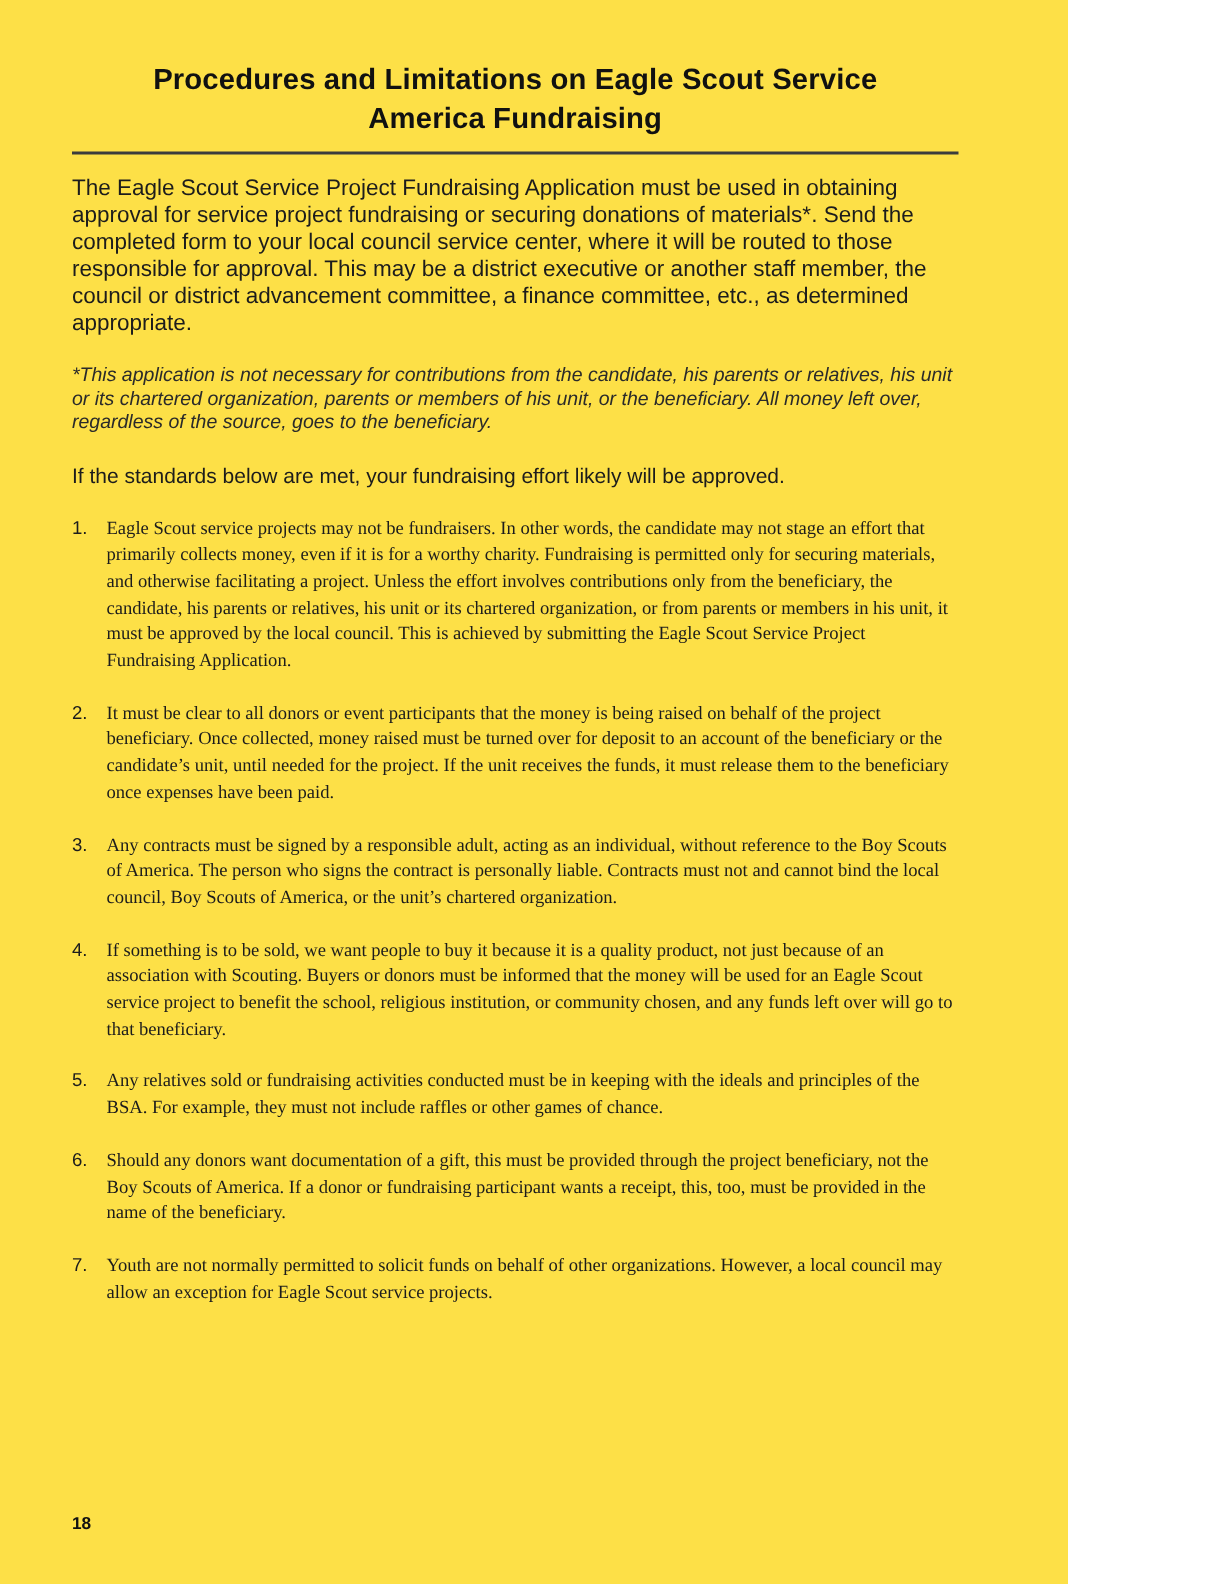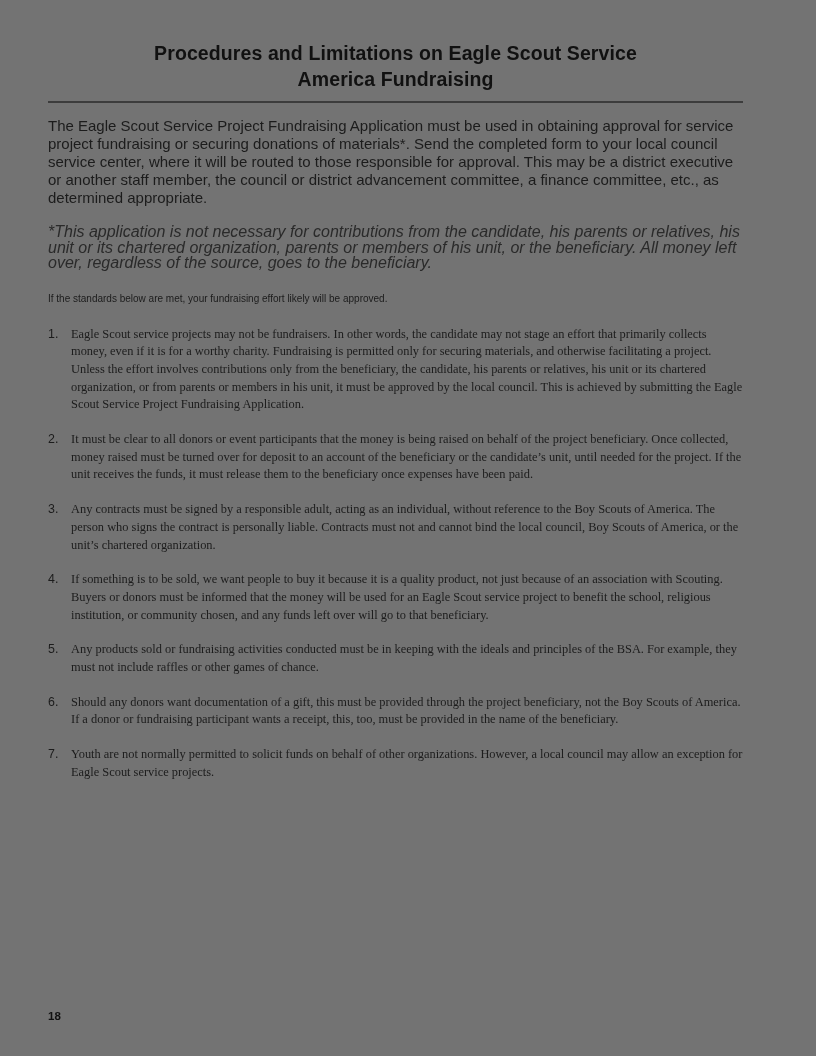--- a/index.html
+++ b/index.html
@@ -2,23 +2,23 @@
 <html><head>
 <meta charset="utf-8">
 <style>
   html, body {
     margin: 0;
     padding: 0;
     background: #ffffff;
   }
   .page {
     position: relative;
-    width: 816px;
+    width: 712px;
     height: 1056px;
-    background: #737373;
+    background: #fde047;
     font-family: "Liberation Sans", sans-serif;
     color: #1c1c1c;
     box-sizing: border-box;
     overflow: hidden;
   }
   .content {
     padding: 40px 73px 0 48px; 
   }
   .doc-title {
     margin: 0;
@@ -36,28 +36,28 @@
     margin: 9px 0 0 0;
     height: 0;
   }
   .intro {
     margin: 14px 0 0 0;
     font-size: 15px;
     line-height: 18px;
   }
   .footnote {
     margin: 17px 0 0 0;
-    font-size: 16px;
+    font-size: 13px;
     font-style: italic;
     line-height: 15.5px;
     color: #2a2a2a;
   }
   .standards-intro {
     margin: 19px 0 0 0;
-    font-size: 10px;
+    font-size: 14px;
     line-height: 18px;
   }
   .standards-list {
     list-style: none;
     margin: 18px 0 0 0;
     padding: 0;
   }
   .standard-item {
     display: flex;
     font-size: 12.4px;
@@ -116,21 +116,21 @@
       <li class="standard-item">
         <span class="num">3.</span>
         <span class="txt">Any contracts must be signed by a responsible adult, acting as an individual, without reference to the Boy Scouts of America. The person who signs the contract is personally liable. Contracts must not and cannot bind the local council, Boy Scouts of America, or the unit’s chartered organization.</span>
       </li>
       <li class="standard-item">
         <span class="num">4.</span>
         <span class="txt">If something is to be sold, we want people to buy it because it is a quality product, not just because of an association with Scouting. Buyers or donors must be informed that the money will be used for an Eagle Scout service project to benefit the school, religious institution, or community chosen, and any funds left over will go to that beneficiary.</span>
       </li>
       <li class="standard-item">
         <span class="num">5.</span>
-        <span class="txt">Any products sold or fundraising activities conducted must be in keeping with the ideals and principles of the BSA. For example, they must not include raffles or other games of chance.</span>
+        <span class="txt">Any relatives sold or fundraising activities conducted must be in keeping with the ideals and principles of the BSA. For example, they must not include raffles or other games of chance.</span>
       </li>
       <li class="standard-item">
         <span class="num">6.</span>
         <span class="txt">Should any donors want documentation of a gift, this must be provided through the project beneficiary, not the Boy Scouts of America. If a donor or fundraising participant wants a receipt, this, too, must be provided in the name of the beneficiary.</span>
       </li>
       <li class="standard-item">
         <span class="num">7.</span>
         <span class="txt">Youth are not normally permitted to solicit funds on behalf of other organizations. However, a local council may allow an exception for Eagle Scout service projects.</span>
       </li>
     </ol>

